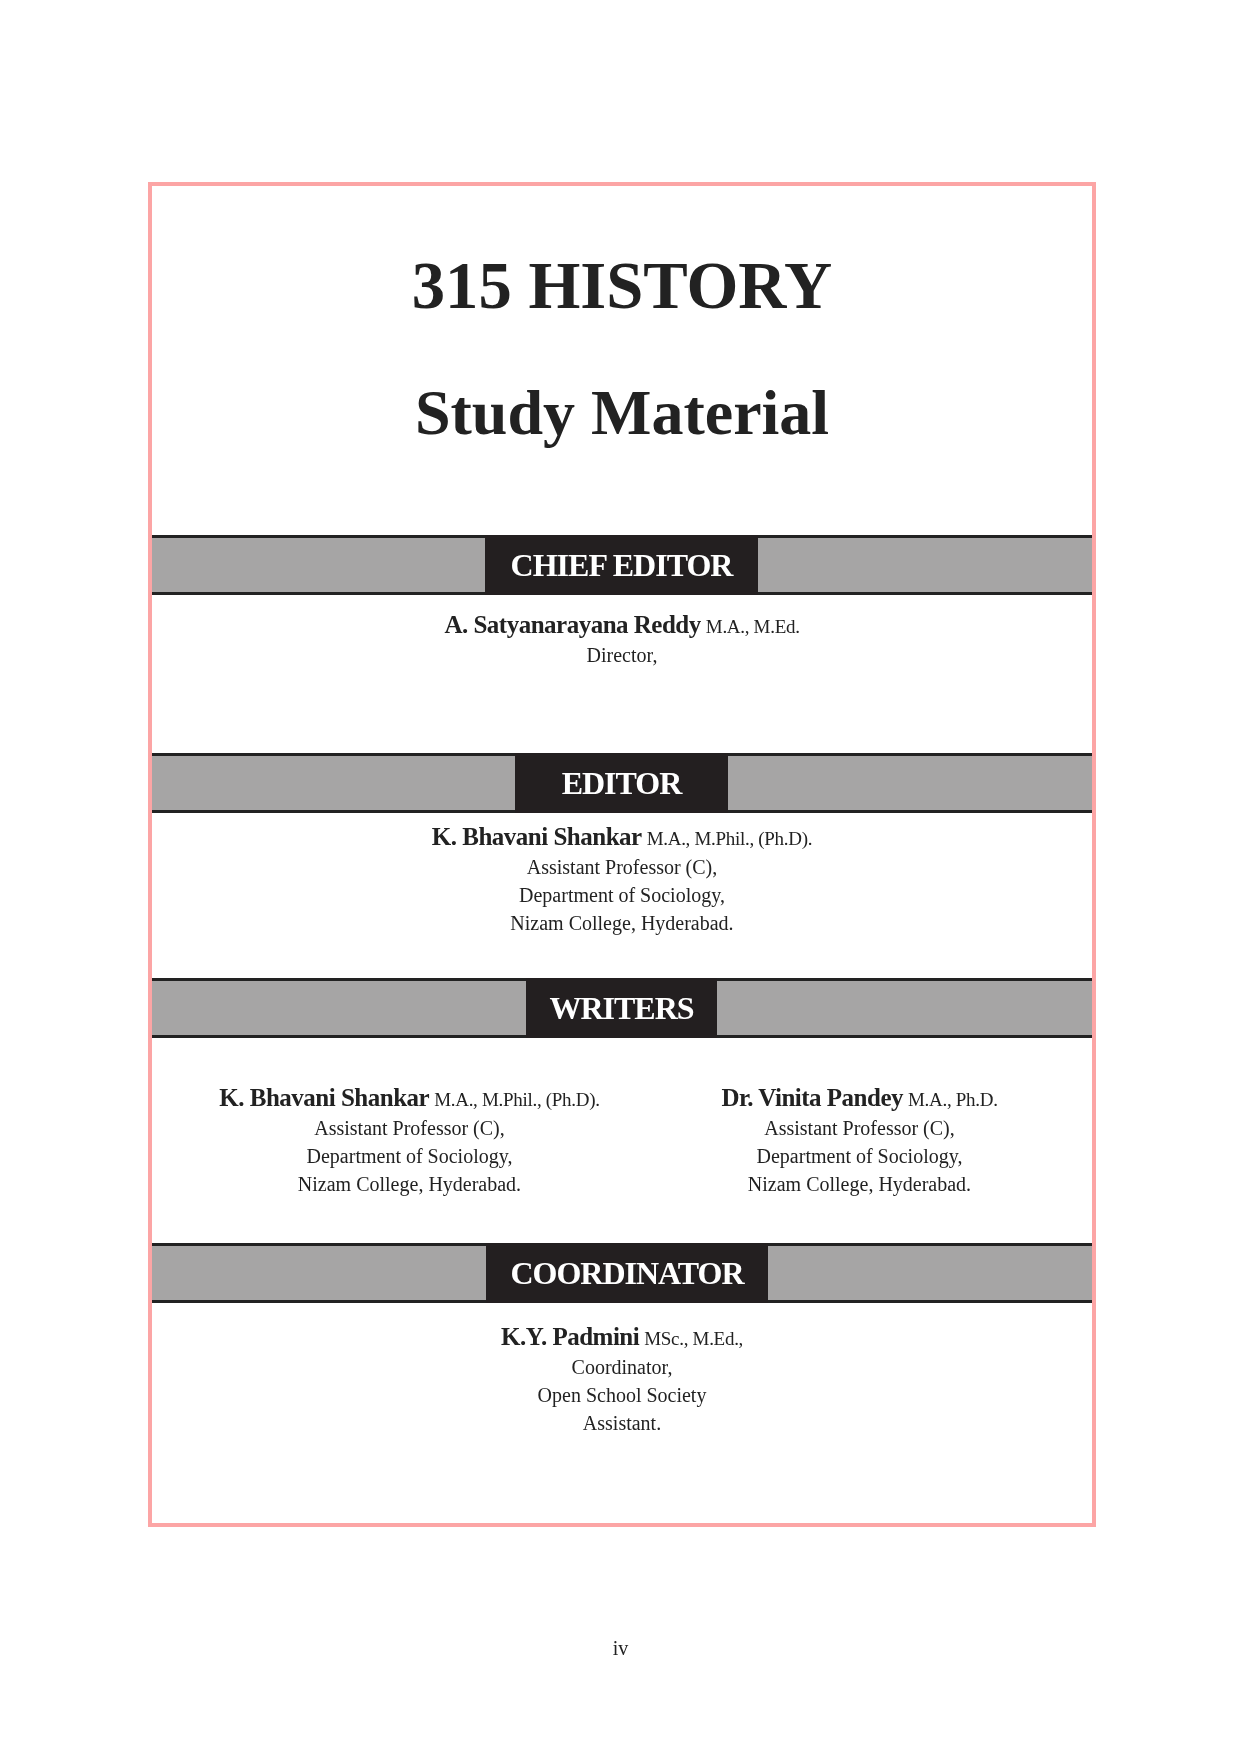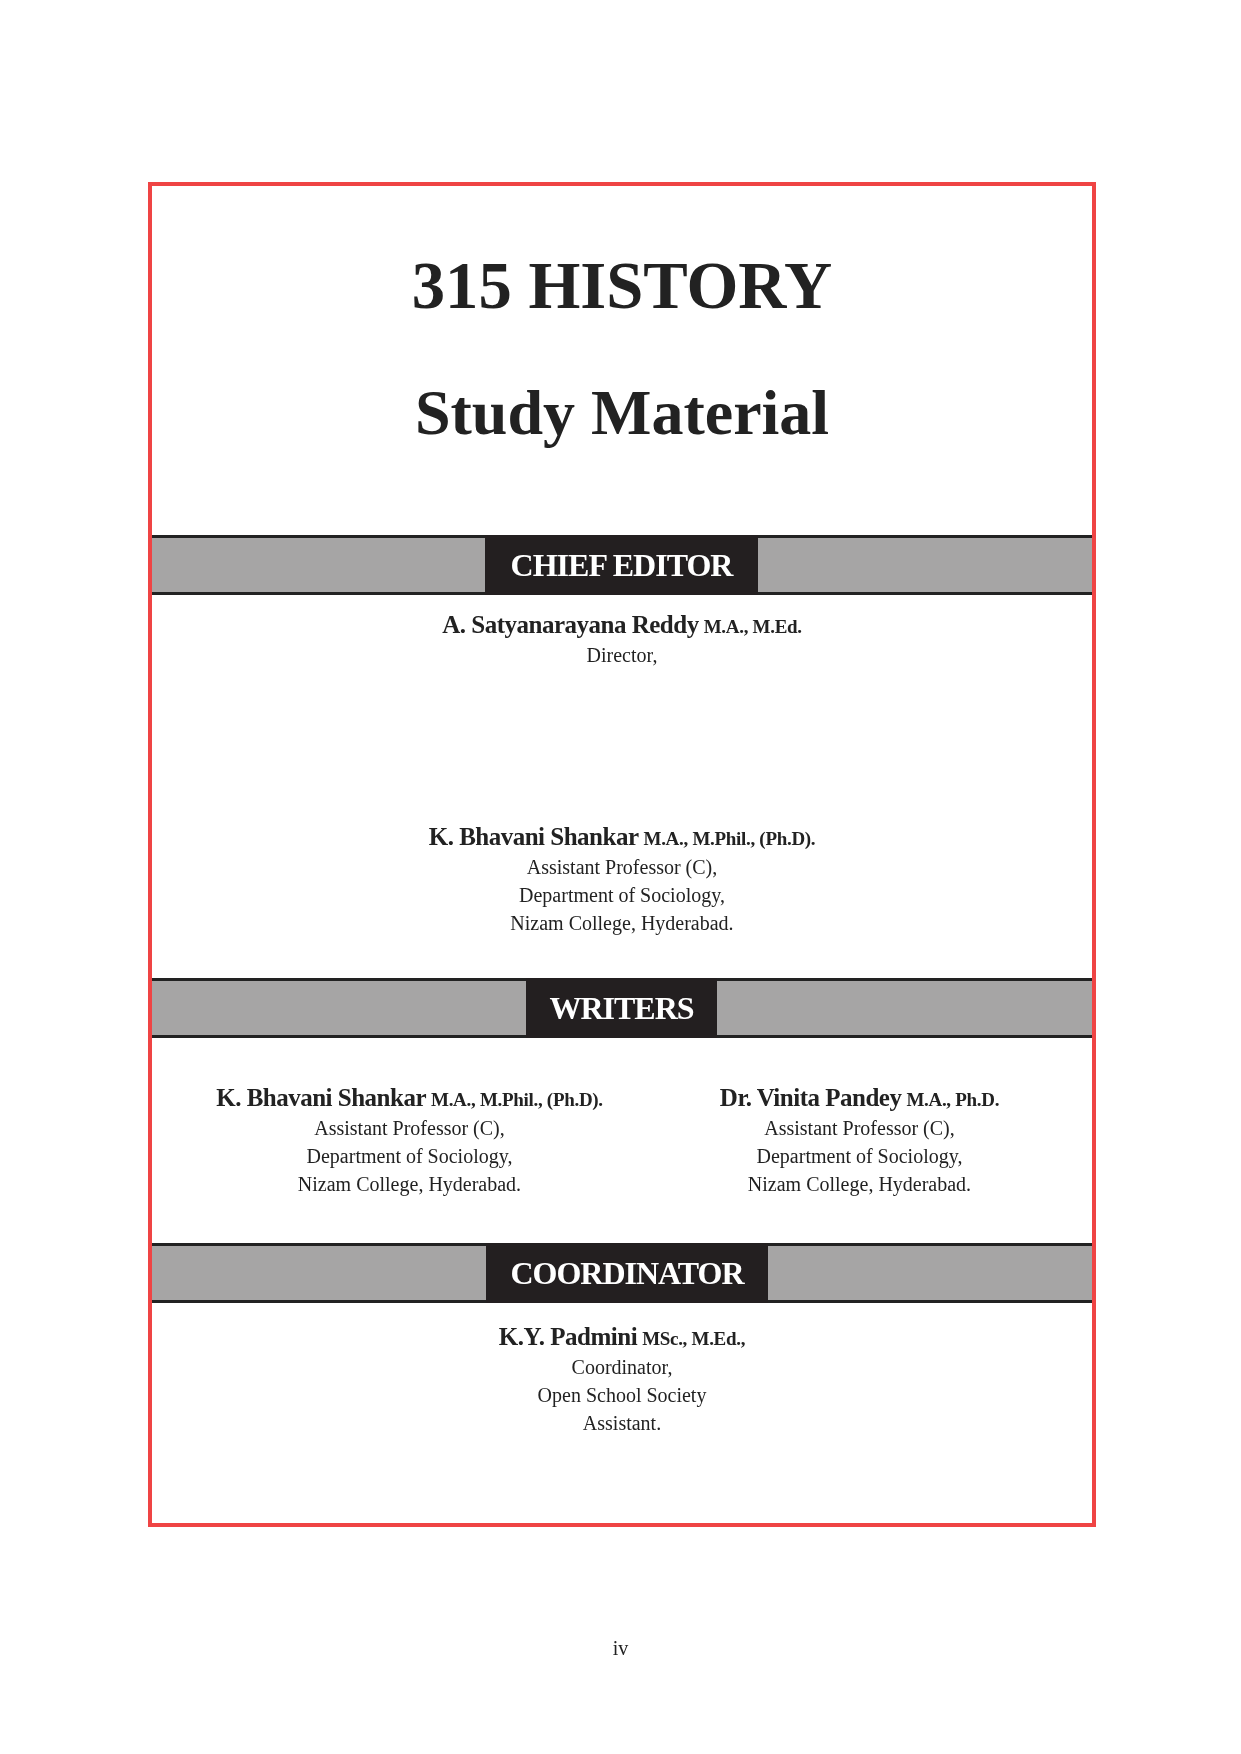--- a/index.html
+++ b/index.html
@@ -5,21 +5,21 @@
   html, body { margin: 0; padding: 0; }
   body {
     width: 1241px; height: 1754px; background: #ffffff;
     position: relative; overflow: hidden;
     font-family: "Liberation Serif", "DejaVu Serif", serif;
     color: #222222;
   }
   .frame {
     position: absolute; left: 148px; top: 182px;
     width: 940px; height: 1337px;
-    border: 4px solid #ef4444;
+    border: 4px solid #fca5a5;
   }
   .title {
     position: absolute; left: 0; right: 0; text-align: center;
     font-weight: bold; color: #222222; white-space: nowrap;
   }
   .title.t1 { top: 60px; font-size: 68px; letter-spacing: 0px; transform: scaleX(0.98); }
   .title.t2 { top: 190px; font-size: 64px; }
 
   .band {
     position: absolute; left: 0; right: 0; height: 54px;
@@ -31,21 +31,21 @@
     background: #231f20; color: #ffffff;
     font-weight: bold; font-size: 32px;
     display: flex; align-items: center; justify-content: center;
     letter-spacing: -1px; white-space: nowrap;
   }
   .block {
     position: absolute; text-align: center; color: #222222;
     font-size: 20px; line-height: 28px; white-space: nowrap;
   }
   .name { font-weight: bold; font-size: 25px; letter-spacing: -0.5px; }
-  .quals { font-weight: bold; font-size: 19px; letter-spacing: -0.3px; }
+  .quals { font-weight: normal; font-size: 19px; letter-spacing: -0.3px; }
   .page-number {
     position: absolute; left: 0; right: 0; top: 1637px;
     text-align: center; font-size: 20px; color: #222222;
   }
 </style>
 </head>
 <body>
 
 <div class="frame">
 
@@ -56,20 +56,23 @@
     <div class="band-label" style="left:333px; width:273px;">CHIEF EDITOR</div>
   </div>
   <div class="block" style="left:0; right:0; top:425px;">
     <div>
       <span class="name">A. Satyanarayana Reddy</span>
       <span class="quals">M.A., M.Ed.</span>
     </div>
     <div>Director,</div>
   </div>
 
+  <div class="band" style="top:567px;">
+    <div class="band-label" style="left:363px; width:213px;">EDITOR</div>
+  </div>
   <div class="block" style="left:0; right:0; top:637px;">
     <div>
       <span class="name">K. Bhavani Shankar</span>
       <span class="quals">M.A., M.Phil., (Ph.D).</span>
     </div>
     <div>Assistant  Professor  (C),</div>
     <div>Department of Sociology,</div>
     <div>Nizam College, Hyderabad.</div>
   </div>
 

